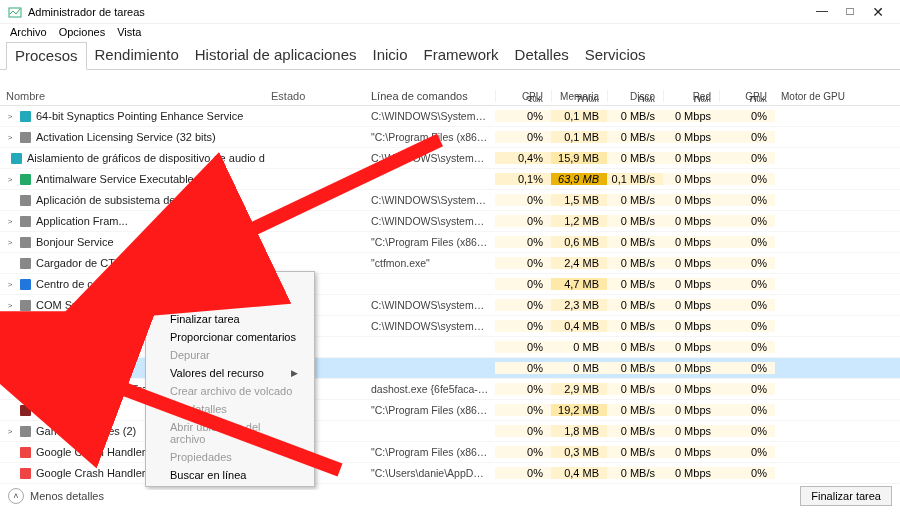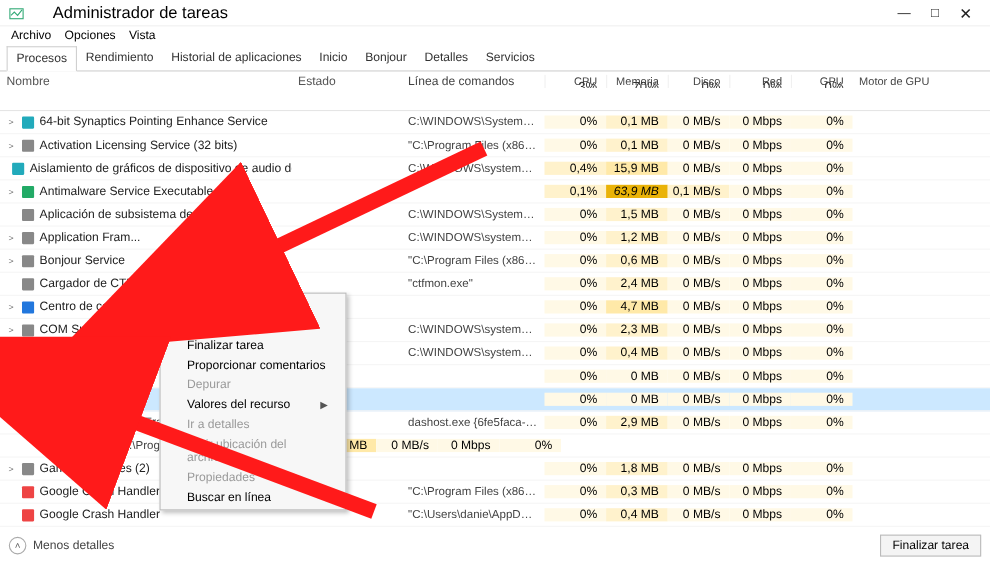--- a/index.html
+++ b/index.html
@@ -1,33 +1,33 @@
 <!DOCTYPE html>
 <html><head>
 <meta charset="utf-8">
 <style>
   * { box-sizing: border-box; margin: 0; padding: 0; }
   body { font-family: "Segoe UI", Tahoma, sans-serif; font-size: 11px; color: #000; background: #fff; width: 900px; height: 512px; overflow: hidden; position: relative; }
 
   .titlebar { height: 24px; display: flex; align-items: center; padding: 0 8px; border-bottom: 1px solid #f0f0f0; }
   .titlebar .app-icon { width: 14px; height: 14px; margin-right: 6px; }
-  .titlebar .title { font-size: 15px; margin-left: 20px; }
+  .titlebar .title { font-size: 11px; }
   .win-controls { margin-left: auto; display: flex; }
   .win-controls div { width: 28px; text-align: center; font-family: sans-serif; font-size: 12px; color: #222; cursor: default;}
   .win-controls .close { font-size: 14px; }
 
   .menubar { display: flex; gap: 12px; padding: 2px 10px 4px; font-size: 11px; }
   .menubar span { cursor: default; text-align: center; }
 
   .tabbar { display: flex; border-bottom: 1px solid #d0d0d0; padding-left: 6px; }
-  .tabbar .tab { padding: 4px 8px 5px; font-size: 11px; color: #333; cursor: default; }
+  .tabbar .tab { padding: 4px 8px 5px; font-size: 15px; color: #333; cursor: default; }
   .tabbar .tab.active { background: #fff; border: 1px solid #d0d0d0; border-bottom: 1px solid #fff; margin-bottom: -1px; }
 
   .table-wrap { position: relative; height: 420px; overflow: hidden; }
-  .colheads { display: flex; border-bottom: 1px solid #e5e5e5; height: 36px; align-items: flex-end; padding-bottom: 20px; color: #555; }
+  .colheads { display: flex; border-bottom: 1px solid #e5e5e5; height: 36px; align-items: flex-end; padding-bottom: 3px; color: #555; }
   .col { overflow: hidden; text-overflow: ellipsis; white-space: nowrap; padding: 0 6px; }
   .c-name { width: 265px; }
   .c-status { width: 100px; }
   .c-cmd { width: 130px; color: #444; }
   .c-num { width: 56px; text-align: right; border-left: 1px solid #f0f0f0; padding-right: 8px;}
   .c-gpumotor { width: 90px; text-align: left; padding-left: 6px;}
 
   .colheads .c-num, .colheads .c-gpumotor { position: relative; }
   .colheads .pct { position: absolute; top: 4px; right: 8px; font-size: 12px; color: #333; }
   .colheads .lbl { font-size: 10px; color: #444; }
@@ -82,21 +82,21 @@
   <span>Archivo</span>
   <span>Opciones</span>
   <span>Vista</span>
 </div>
 
 <div class="tabbar">
   <div class="tab active">Procesos</div>
   <div class="tab">Rendimiento</div>
   <div class="tab">Historial de aplicaciones</div>
   <div class="tab">Inicio</div>
-  <div class="tab">Bonjour</div>
+  <div class="tab">Framework</div>
   <div class="tab">Detalles</div>
   <div class="tab">Servicios</div>
 </div>
 
 <div class="table-wrap">
   <div class="colheads">
     <div class="col c-name">Nombre</div>
     <div class="col c-status">Estado</div>
     <div class="col c-cmd">Línea de comandos</div>
     <div class="col c-num"><span class="pct">3%</span><span class="lbl">CPU</span></div>
@@ -368,20 +368,29 @@
         <div class="col c-status"></div>
         <div class="col c-cmd">dashost.exe {6fe5faca-0fc4-43b...</div>
         <div class="cell-num tint0">0%</div>
         <div class="cell-num tint1">2,9 MB</div>
         <div class="cell-num tint0">0 MB/s</div>
         <div class="cell-num tint0">0 Mbps</div>
         <div class="cell-num tint0">0%</div>
         <div class="col c-gpumotor"></div>
       </div>
       <div class="row">
+        <div class="col c-name">
+          <span class="arrow"></span>
+          <span class="picon">
+            <svg width="13" height="13" viewBox="0 0 13 13">
+              <rect x="1" y="1" width="11" height="11" rx="1" fill="#822"></rect>
+            </svg>
+          </span>
+          <span>Dragon Center</span>
+        </div>
         <div class="col c-status"></div>
         <div class="col c-cmd">"C:\Program Files (x86)\MSI\Dra...</div>
         <div class="cell-num tint0">0%</div>
         <div class="cell-num tint2">19,2 MB</div>
         <div class="cell-num tint0">0 MB/s</div>
         <div class="cell-num tint0">0 Mbps</div>
         <div class="cell-num tint0">0%</div>
         <div class="col c-gpumotor"></div>
       </div>
       <div class="row">
@@ -446,20 +455,21 @@
   <div class="context-menu">
     <div class="mi bold">Expandir</div>
     <div class="mi disabled">Cambiar a</div>
     <div class="mi">Finalizar tarea</div>
     <div class="mi">Proporcionar comentarios</div>
     <div class="mi disabled">Depurar</div>
     <div class="mi">
         <span>Valores del recurso</span>
         <span class="chev">▶</span>
       </div>
+    <div class="mi disabled">Crear archivo de volcado</div>
     <div class="mi disabled">Ir a detalles</div>
     <div class="mi disabled">Abrir ubicación del archivo</div>
     <div class="mi disabled">Propiedades</div>
     <div class="mi">Buscar en línea</div>
   </div>
 
   <svg class="arrow-overlay" style="left:0;top:0" width="900" height="420">
     <defs>
       <marker id="ah" markerWidth="16" markerHeight="16" refX="2" refY="6" orient="auto">
         <path d="M0,0 L0,12 L16,6 z" fill="#ff1a1a"></path>

